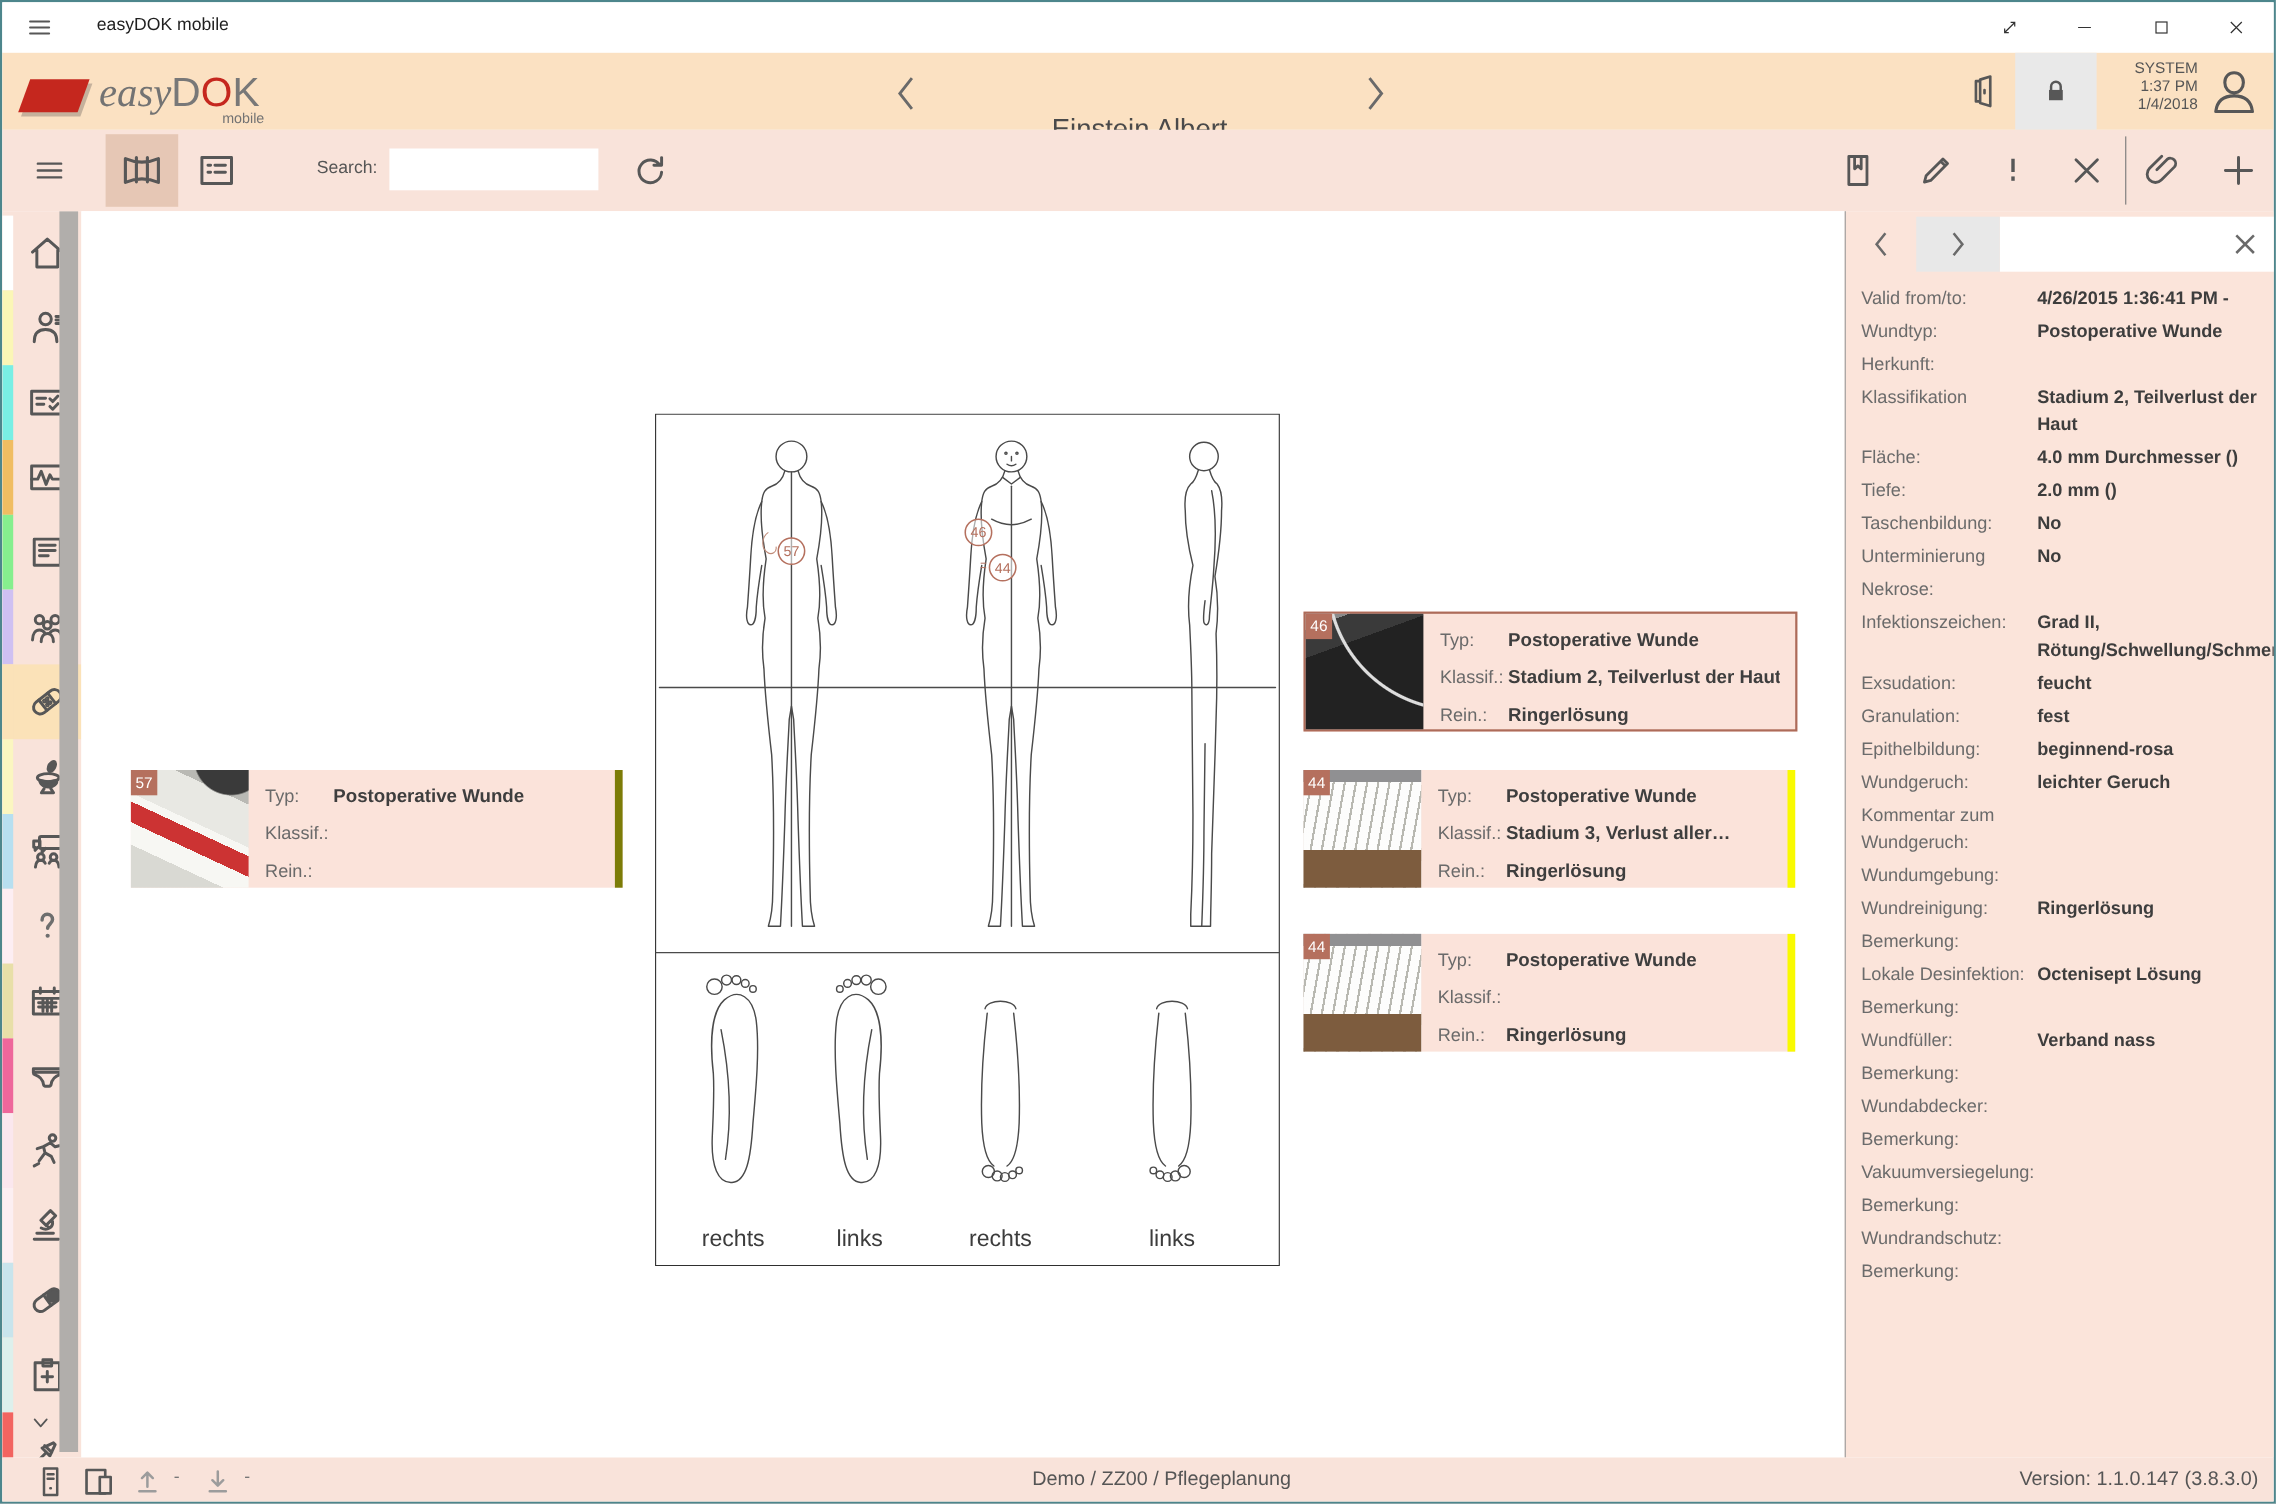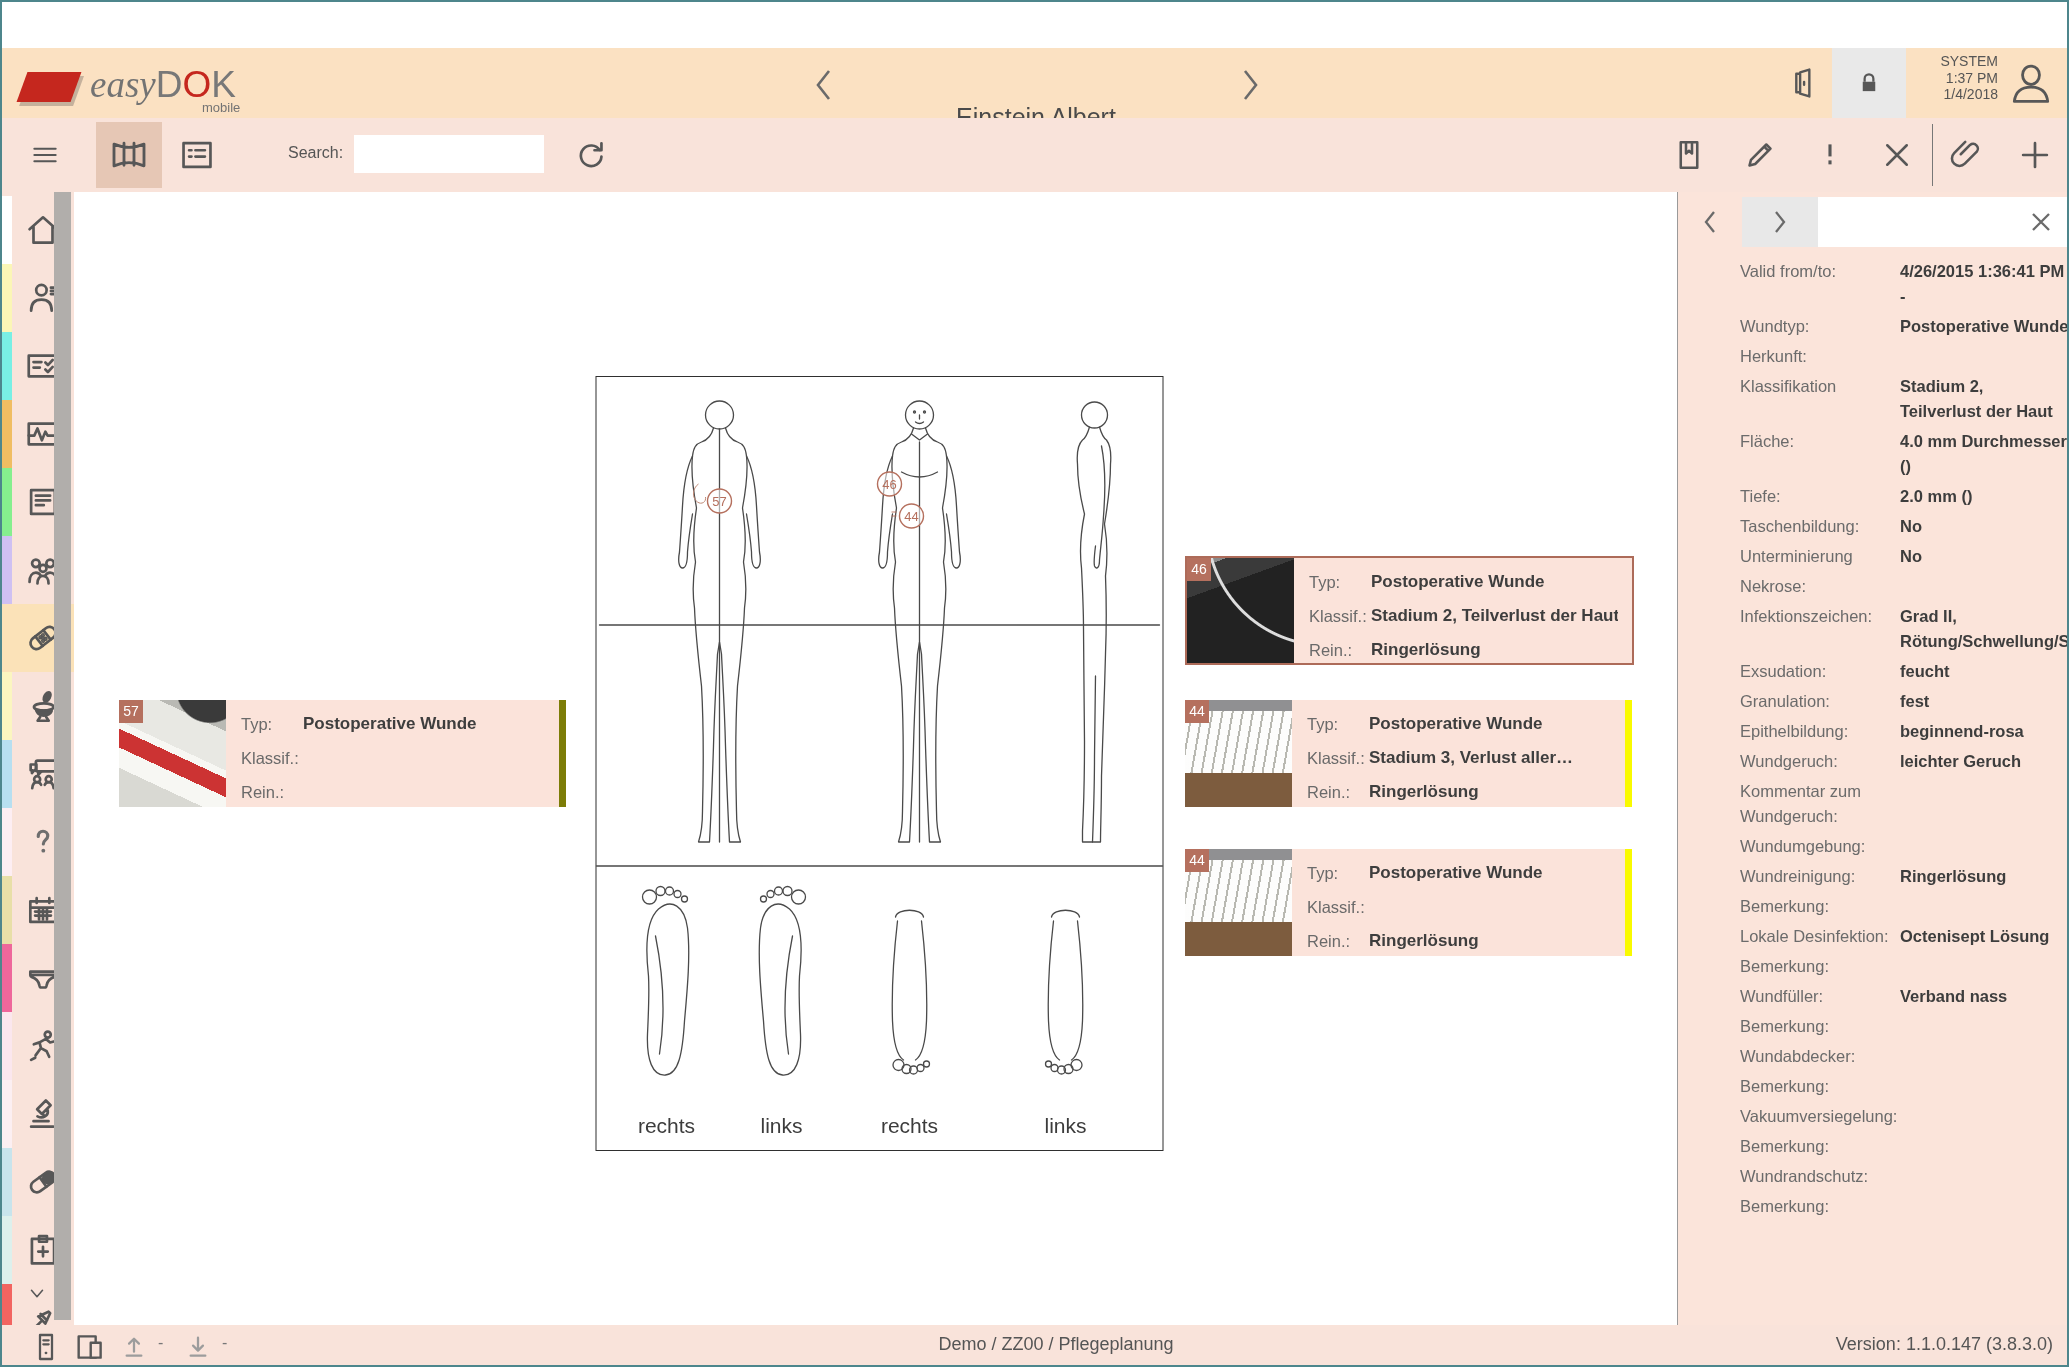--- a/index.html
+++ b/index.html
@@ -88,38 +88,66 @@
   
   .rpanel{position:absolute;left:1675px;top:190px;width:392px;height:1133px;background:#fbe4da;
           border-left:1px solid #9a9a9a;box-sizing:border-box;overflow:hidden;}
   .pnav{position:relative;height:58px;}
   .pnav-white{position:absolute;left:140px;top:5px;right:0;height:50px;background:#fff;}
   .pbtn{position:absolute;top:5px;width:44px;height:50px;display:flex;align-items:center;justify-content:center;}
   .pbtn svg{stroke:#6a6a6a;stroke-width:2.3;fill:none}
   .pbtn.fwd{left:64px;width:76px;background:#e8e8e8;}
   .pbtn.back{left:10px;}
   .pbtn.pclose{left:auto;right:6px;width:44px;}
-  .pfields{padding:6px 0 0 14px;margin-left:48px;}
+  .pfields{padding:6px 0 0 14px;}
   .pf-row{display:grid;grid-template-columns:156px 1fr;column-gap:4px;padding:2.5px 0;
           font-size:16.5px;line-height:25px;}
   .pf-label{color:#6b6b6b;}
   .pf-value{font-weight:bold;color:#3d3d3d;}
 
   
   .bottombar{position:absolute;left:0;top:1323px;width:100%;height:42px;background:#f9e3da;}
   .bbtn{position:absolute;top:3px;width:40px;height:38px;display:flex;align-items:center;justify-content:center;}
   .bdash{position:absolute;top:9px;font-size:16px;color:#777;}
   .bb-center{position:absolute;left:834px;top:9px;width:440px;text-align:center;font-size:18px;color:#555;}
   .bb-version{position:absolute;right:14px;top:9px;font-size:18px;color:#555;margin-left:21px;}
 </style>
 </head>
 <body>
 
 <div class="app">
 
+  <div class="titlebar">
+    <div class="tb-menu">
+      <svg class="ic" width="30" height="26" viewBox="0 0 24 24">
+          <path d="M4 7h16M4 12h16M4 17h16"></path>
+        </svg>
+    </div>
+    <span class="tb-title">easyDOK mobile</span>
+    <div class="wc" style="left:1802px">
+      <svg width="20" height="20" viewBox="0 0 24 24">
+          <path d="M6.5 17.5 17.5 6.5M17.5 11V6.5H13M6.5 13v4.5H11"></path>
+        </svg>
+    </div>
+    <div class="wc" style="left:1870px">
+      <svg width="20" height="20" viewBox="0 0 24 24">
+          <path d="M5 12h14"></path>
+        </svg>
+    </div>
+    <div class="wc" style="left:1940px">
+      <svg width="20" height="20" viewBox="0 0 24 24">
+          <rect x="6" y="6" width="12" height="12"></rect>
+        </svg>
+    </div>
+    <div class="wc" style="left:2008px">
+      <svg width="20" height="20" viewBox="0 0 24 24">
+          <path d="M6 6l12 12M18 6 6 18"></path>
+        </svg>
+    </div>
+  </div>
 
   <div class="header">
     <div class="brand">
       <span class="brand-shape"></span>
       <span class="brand-text"><i>easy</i><span class="bd">D</span><span class="bo">O</span><span class="bk">K</span></span>
       <span class="brand-sub">mobile</span>
     </div>
     <div class="nav-chev" style="left:800px">
       <svg width="22" height="36" viewBox="0 0 22 36">
           <path d="M16 4 5 18l11 14"></path>

